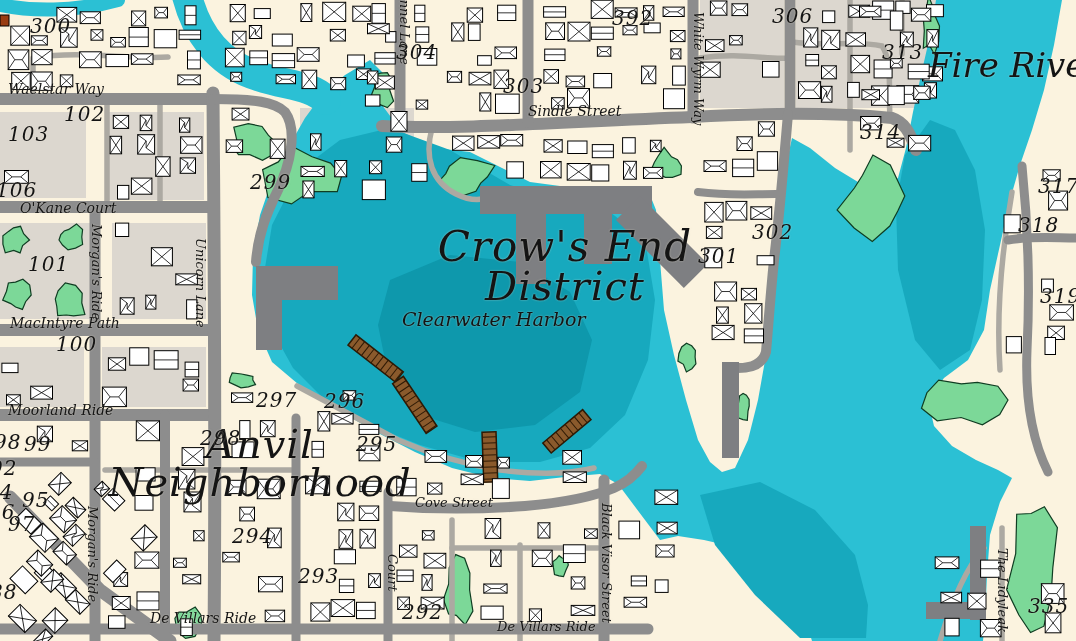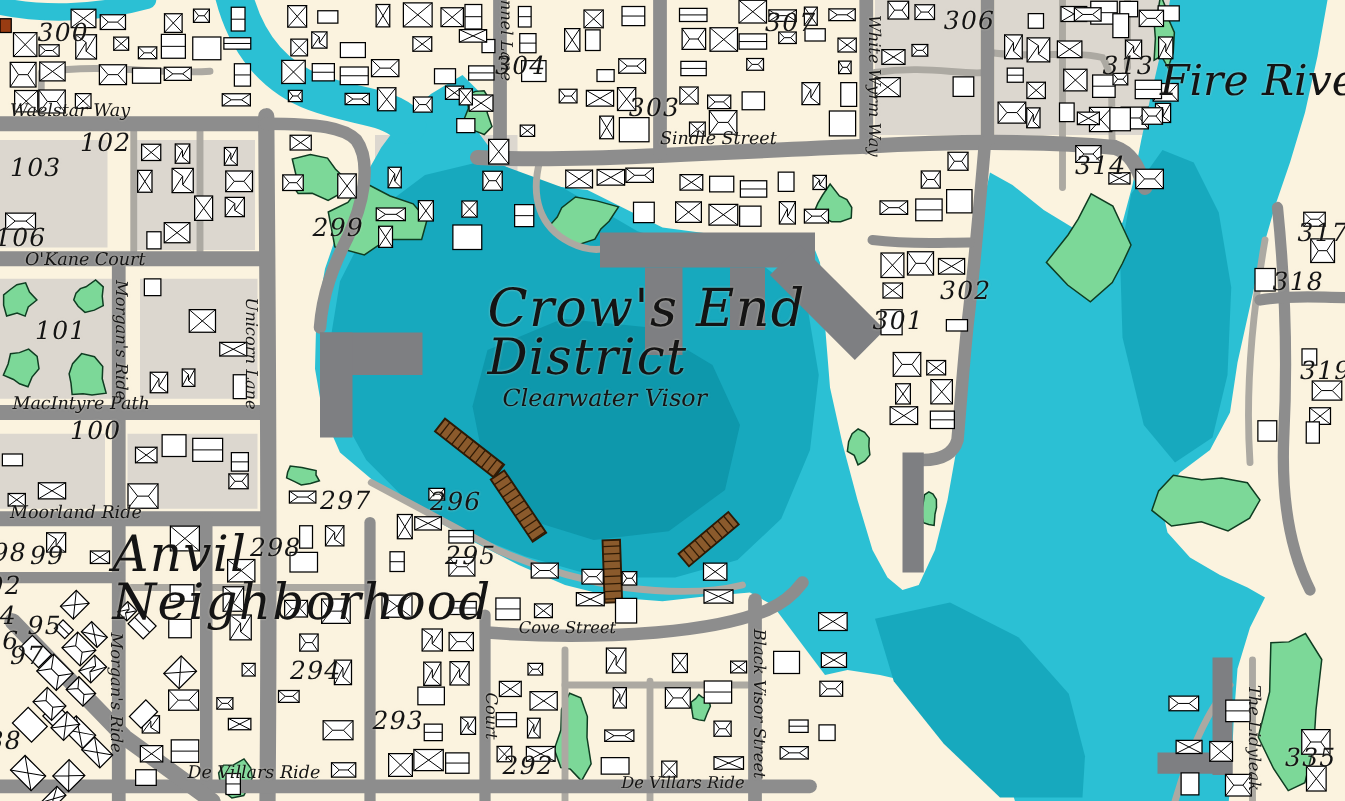--- a/index.html
+++ b/index.html
@@ -3,21 +3,21 @@
 <meta charset="utf-8">
 <style>
   html,body{margin:0;padding:0;background:#777;}
   .map{position:relative;width:1076px;height:641px;overflow:hidden;background:var(--land,#FBF3DF);
        font-family:"DejaVu Serif",serif;}
   svg{position:absolute;left:0;top:0;}
   .lbl{position:absolute;font-style:italic;color:#141414;white-space:nowrap;line-height:1;
        text-shadow:0 0 2px rgba(251,243,223,.5);}
   .vert{transform-origin:0 0;transform:rotate(90deg);}
   .num{font-size:20px;letter-spacing:1px;}
-  .big{text-align:left;font-size:42px;letter-spacing:1px;}
+  .big{text-align:center;font-size:42px;letter-spacing:1px;}
   .big .l2{display:block;margin-top:-2px;}
 </style>
 </head>
 <body>
 
 <div class="map">
   <svg id="mapsvg" width="1076" height="641" viewBox="0 0 1076 641">
       <rect x="0" y="0" width="1076" height="641" fill="#FBF3DF"></rect>
       <rect x="0" y="112" width="86" height="86" fill="#DCD7CF"></rect>
       <rect x="106" y="112" width="98" height="88" fill="#DCD7CF"></rect>
@@ -730,21 +730,21 @@
           <path d="M63.8298832943612,616.9055294759108 L73.9135247554579,635.1227314510851 M73.9135247554579,616.9055294759108 L63.8298832943612,635.1227314510851" stroke="#000000" stroke-width="0.8" fill="none"></path>
         </g>
       </g>
       <rect x="0" y="15" width="9" height="11" fill="#993C12" stroke="#000000" stroke-width="1"></rect>
     </svg>
 
   <div class="lbl big" style="left:390px;top:226px;width:350px;">
     <span>Crow's End</span>
     <span class="l2" style="font-size:40px;">District</span>
   </div>
-  <div class="lbl" style="left:402px;top:310px;font-size:19px;">Clearwater Visor</div>
+  <div class="lbl" style="left:402px;top:310px;font-size:19px;">Clearwater Harbor</div>
   <div class="lbl big" style="left:90px;top:424px;width:340px;font-size:40px;">
     <span>Anvil</span>
     <span class="l2">Neighborhood</span>
   </div>
   <div class="lbl" style="left:928px;top:48px;font-size:34px;">Fire River</div>
 
   <div class="lbl" style="left:8px;top:82px;font-size:14px;">Waelstar Way</div>
   <div class="lbl" style="left:20px;top:201px;font-size:14px;">O'Kane Court</div>
   <div class="lbl" style="left:0px;top:316px;font-size:14px;padding-left:10px;">MacIntyre Path</div>
   <div class="lbl" style="left:8px;top:403px;font-size:14px;">Moorland Ride</div>
@@ -758,22 +758,22 @@
   <div class="lbl vert" style="left:207px;top:238px;font-size:13px;">Unicorn Lane</div>
   <div class="lbl vert" style="left:411px;top:-16px;font-size:13px;">Lynnel Lane</div>
   <div class="lbl vert" style="left:705px;top:12px;font-size:13px;">White Wyrm Way</div>
   <div class="lbl vert" style="left:399px;top:554px;font-size:13px;">Court</div>
   <div class="lbl vert" style="left:613px;top:503px;font-size:13px;">Black Visor Street</div>
   <div class="lbl vert" style="left:1009px;top:548px;font-size:13px;">The Lidyleak</div>
 
   <div class="lbl num" style="left:30px;top:16px;">300</div>
   <div class="lbl num" style="left:396px;top:42px;">304</div>
   <div class="lbl num" style="left:503px;top:76px;">303</div>
-  <div class="lbl num" style="left:612px;top:8px;">307</div>
-  <div class="lbl num" style="left:755px;top:6px;">306</div>
+  <div class="lbl num" style="left:612px;top:8px;">392</div>
+  <div class="lbl num" style="left:772px;top:6px;">306</div>
   <div class="lbl num" style="left:882px;top:42px;">313</div>
   <div class="lbl num" style="left:860px;top:122px;">314</div>
   <div class="lbl num" style="left:1038px;top:176px;">317</div>
   <div class="lbl num" style="left:1018px;top:215px;">318</div>
   <div class="lbl num" style="left:1040px;top:286px;">319</div>
   <div class="lbl num" style="left:752px;top:222px;font-style:italic;">302</div>
   <div class="lbl num" style="left:698px;top:246px;">301</div>
   <div class="lbl num" style="left:250px;top:172px;text-align:right;">299</div>
   <div class="lbl num" style="left:64px;top:104px;">102</div>
   <div class="lbl num" style="left:8px;top:124px;">103</div>
@@ -782,20 +782,20 @@
   <div class="lbl num" style="left:56px;top:334px;">100</div>
   <div class="lbl num" style="left:-6px;top:432px;">98</div>
   <div class="lbl num" style="left:24px;top:434px;">99</div>
   <div class="lbl num" style="left:-10px;top:458px;">92</div>
   <div class="lbl num" style="left:-14px;top:482px;">94</div>
   <div class="lbl num" style="left:22px;top:490px;">95</div>
   <div class="lbl num" style="left:-12px;top:502px;">96</div>
   <div class="lbl num" style="left:8px;top:514px;">97</div>
   <div class="lbl num" style="left:-10px;top:582px;">88</div>
   <div class="lbl num" style="left:256px;top:390px;">297</div>
-  <div class="lbl num" style="left:344px;top:391px;text-align:right;">296</div>
+  <div class="lbl num" style="left:324px;top:391px;text-align:right;">296</div>
   <div class="lbl num" style="left:200px;top:428px;">298</div>
   <div class="lbl num" style="left:356px;top:434px;">295</div>
   <div class="lbl num" style="left:232px;top:526px;">294</div>
   <div class="lbl num" style="left:298px;top:566px;">293</div>
   <div class="lbl num" style="left:402px;top:602px;">292</div>
   <div class="lbl num" style="left:1028px;top:596px;">335</div>
 </div>
 
 </body></html>

